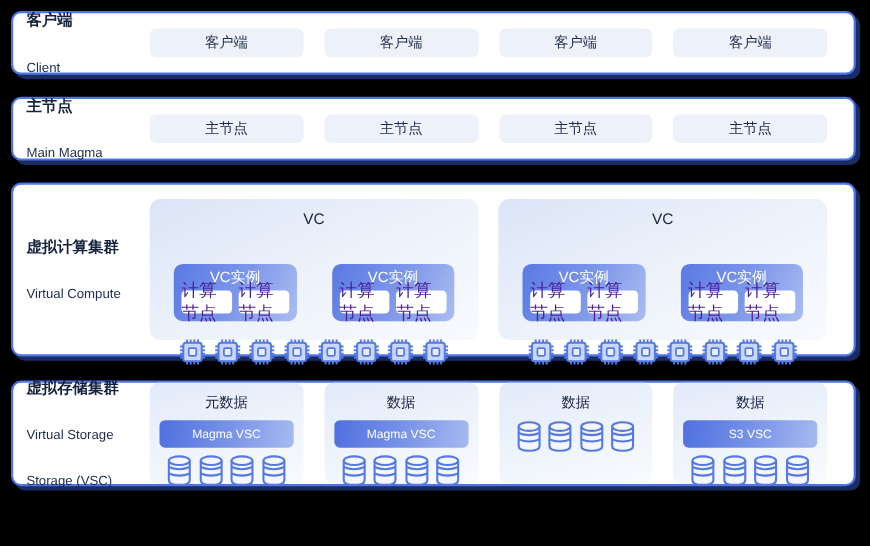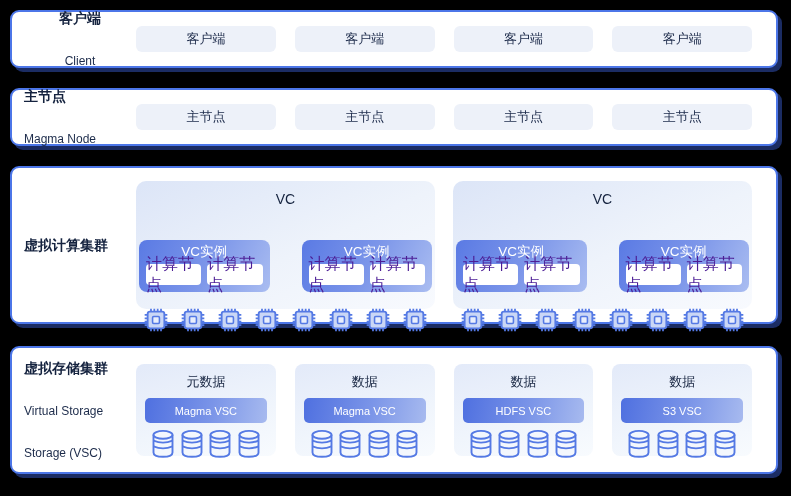--- a/index.html
+++ b/index.html
@@ -8,44 +8,44 @@
 
   .row{
     box-sizing:border-box;
     width:768px;margin-left:10px;
     background:#fff;
     border:2px solid #4c76e8;
     border-radius:9px;
     box-shadow:4px 4px 0 #1b2c63;
     display:flex;align-items:center;
   }
-  .row-1{margin-top:10px;height:58px;text-align:center;}
+  .row-1{margin-top:10px;height:58px;}
   .row-2{margin-top:20px;height:58px;}
   .row-3{margin-top:20px;height:158px;}
-  .row-4{margin-top:22px;height:128px;}
+  .row-4{margin-top:22px;height:96px;}
 
   .row-label{box-sizing:border-box;width:124px;padding-left:12px;flex:none;}
   .row-label .zh{font-size:14px;font-weight:bold;color:#15233f;line-height:1.45;}
   .row-label .en{font-size:12px;color:#1c2b4a;line-height:1.5;margin-top:24px;}
 
   .row-content{flex:1;margin-right:24px;display:grid;gap:19px;}
   .cols-4{grid-template-columns:repeat(4,1fr);}
   .cols-2{grid-template-columns:repeat(2,1fr);gap:18px;}
 
   .node-box{
     height:26px;border-radius:6px;background:#edf1f9;
     display:flex;align-items:center;justify-content:center;
     font-size:13px;font-weight:500;color:#1b2949;
   }
 
   
   .vc-group{
     box-sizing:border-box;height:128px;border-radius:10px;
     background:linear-gradient(155deg,#dce5f7 0%,#eef3fb 55%,#f8fafe 100%);
-    padding:8px 3px 10px;
+    padding:8px 22px 10px;
   }
   .vc-title{text-align:center;font-size:14px;color:#15233f;margin:2px 0 7px;}
   .vc-instances{display:flex;gap:32px;margin-top:33px;}
   .vc-instance{
     flex:1;border-radius:8px;
     background:linear-gradient(115deg,#5a7ae4 0%,#7b95e9 50%,#aabdf1 100%);
     padding:0 7px 7px;box-sizing:border-box;
   }
   .vc-instance-header{
     height:24px;display:flex;align-items:center;justify-content:center;
@@ -90,33 +90,34 @@
       <div class="node-box">客户端</div>
       <div class="node-box">客户端</div>
       <div class="node-box">客户端</div>
       <div class="node-box">客户端</div>
     </div>
   </section>
 
   <section class="row row-2">
     <div class="row-label">
       <div class="zh">主节点</div>
-      <div class="en">Magma Node</div>
+      <div class="en">Main Magma</div>
     </div>
     <div class="row-content cols-4">
       <div class="node-box">主节点</div>
       <div class="node-box">主节点</div>
       <div class="node-box">主节点</div>
       <div class="node-box">主节点</div>
     </div>
   </section>
 
   <section class="row row-3">
     <div class="row-label">
       <div class="zh">虚拟计算集群</div>
+      <div class="en">Virtual Compute</div>
     </div>
     <div class="row-content cols-2">
 
       <div class="vc-group">
         <div class="vc-title">VC</div>
         <div class="vc-instances">
           <div class="vc-instance">
             <div class="vc-instance-header">VC实例</div>
             <div class="vc-nodes">
               <div class="compute-node">计算节点</div>
@@ -403,21 +404,20 @@
   <svg width="26" height="30" viewBox="0 0 26 30">
     <path d="M3.5 5.8 V23.5 Q3.5 27.8 13 27.8 Q22.5 27.8 22.5 23.5 V5.8" fill="#f3f7fd" stroke="#5479e4" stroke-width="1.9"></path>
     <path d="M3.5 11.6 Q13 15.6 22.5 11.6" fill="none" stroke="#5479e4" stroke-width="1.9"></path>
     <path d="M3.5 17.4 Q13 21.4 22.5 17.4" fill="none" stroke="#5479e4" stroke-width="1.9"></path>
     <ellipse cx="13" cy="5.8" rx="9.5" ry="3.9" fill="#f3f7fd" stroke="#5479e4" stroke-width="1.9"></ellipse>
   </svg>
 </div>
       </div>
       <div class="storage-box">
         <div class="storage-title">数据</div>
-        <div class="storage-banner">HDFS VSC</div>
         <div class="db-row">
   <svg width="26" height="30" viewBox="0 0 26 30">
     <path d="M3.5 5.8 V23.5 Q3.5 27.8 13 27.8 Q22.5 27.8 22.5 23.5 V5.8" fill="#f3f7fd" stroke="#5479e4" stroke-width="1.9"></path>
     <path d="M3.5 11.6 Q13 15.6 22.5 11.6" fill="none" stroke="#5479e4" stroke-width="1.9"></path>
     <path d="M3.5 17.4 Q13 21.4 22.5 17.4" fill="none" stroke="#5479e4" stroke-width="1.9"></path>
     <ellipse cx="13" cy="5.8" rx="9.5" ry="3.9" fill="#f3f7fd" stroke="#5479e4" stroke-width="1.9"></ellipse>
   </svg>
 
   <svg width="26" height="30" viewBox="0 0 26 30">
     <path d="M3.5 5.8 V23.5 Q3.5 27.8 13 27.8 Q22.5 27.8 22.5 23.5 V5.8" fill="#f3f7fd" stroke="#5479e4" stroke-width="1.9"></path>

